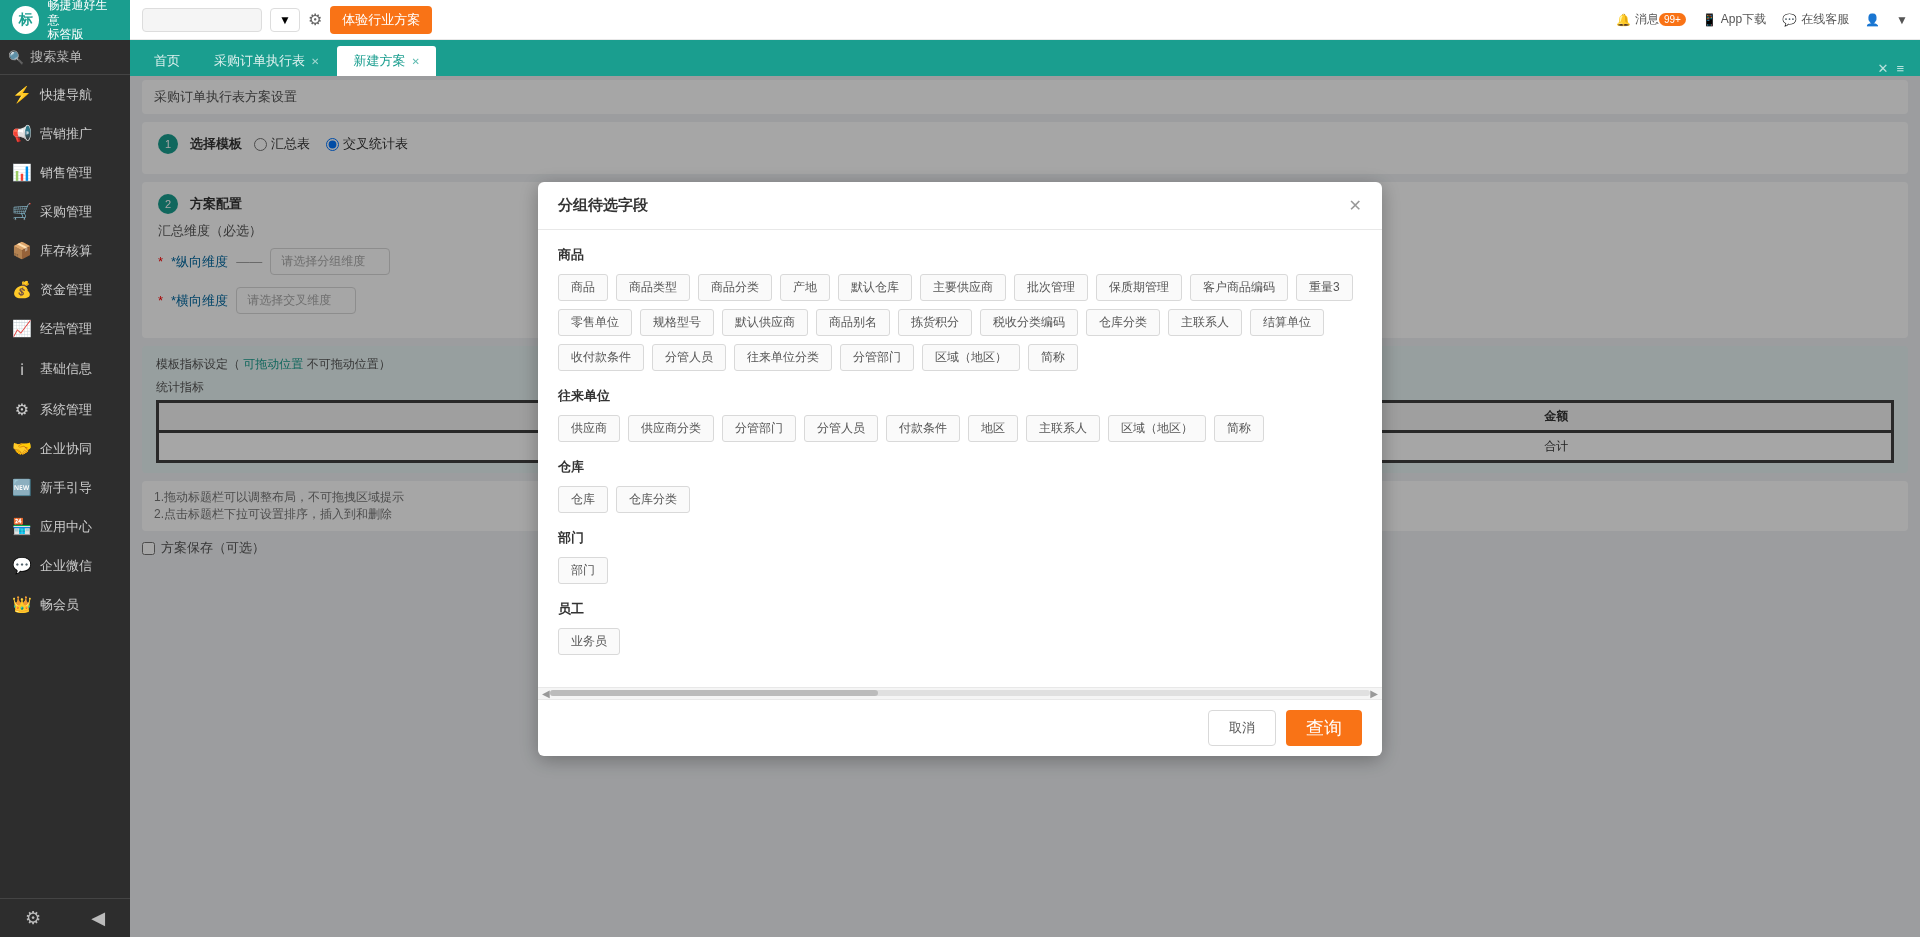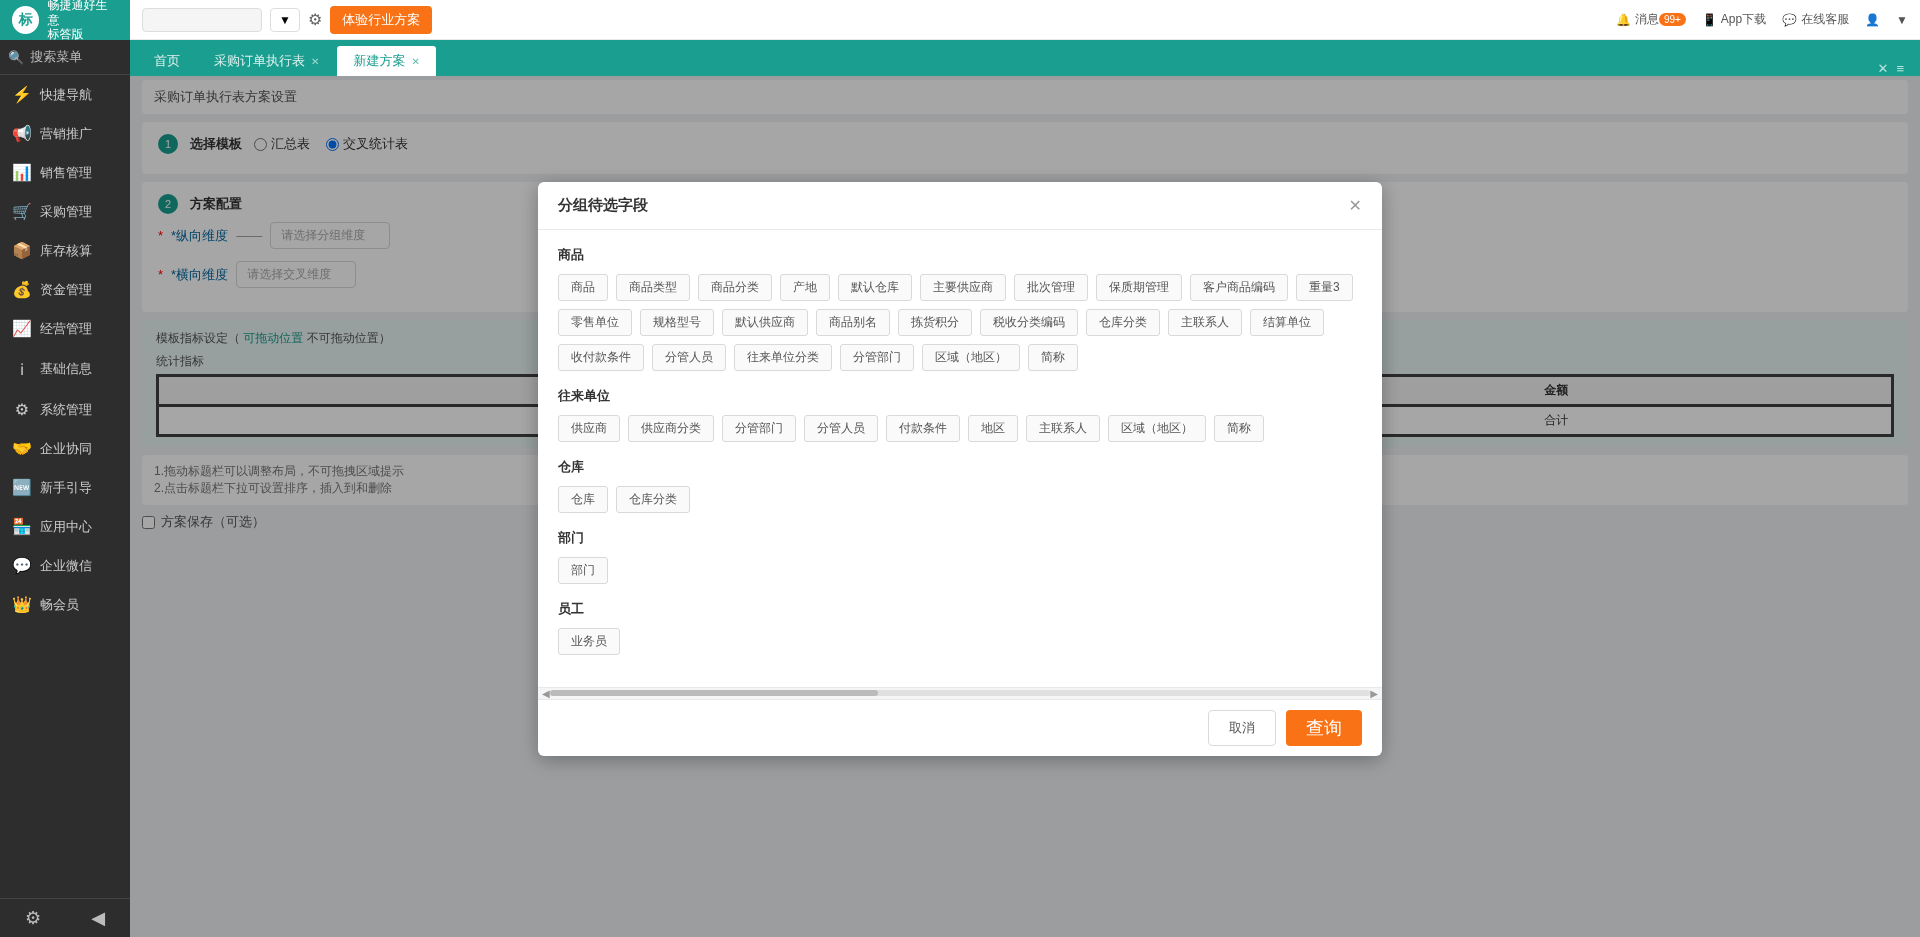--- a/index.html
+++ b/index.html
@@ -584,20 +584,21 @@
         </label>
       </div>
     </div>
   </div>
 
   <div class="config-area">
     <div class="step-row">
       <div class="step-num">2</div>
       <span class="step-label">方案配置</span>
     </div>
+    <div class="config-label">汇总维度（必选）</div>
     <div class="config-row">
       <span class="required-star">*</span>
       <span class="dim-label">*纵向维度</span>
       <span class="dim-arrow">——</span>
       <div class="dim-select">
         <span>请选择分组维度</span>
       </div>
     </div>
     <div class="config-row">
       <span class="required-star">*</span>

